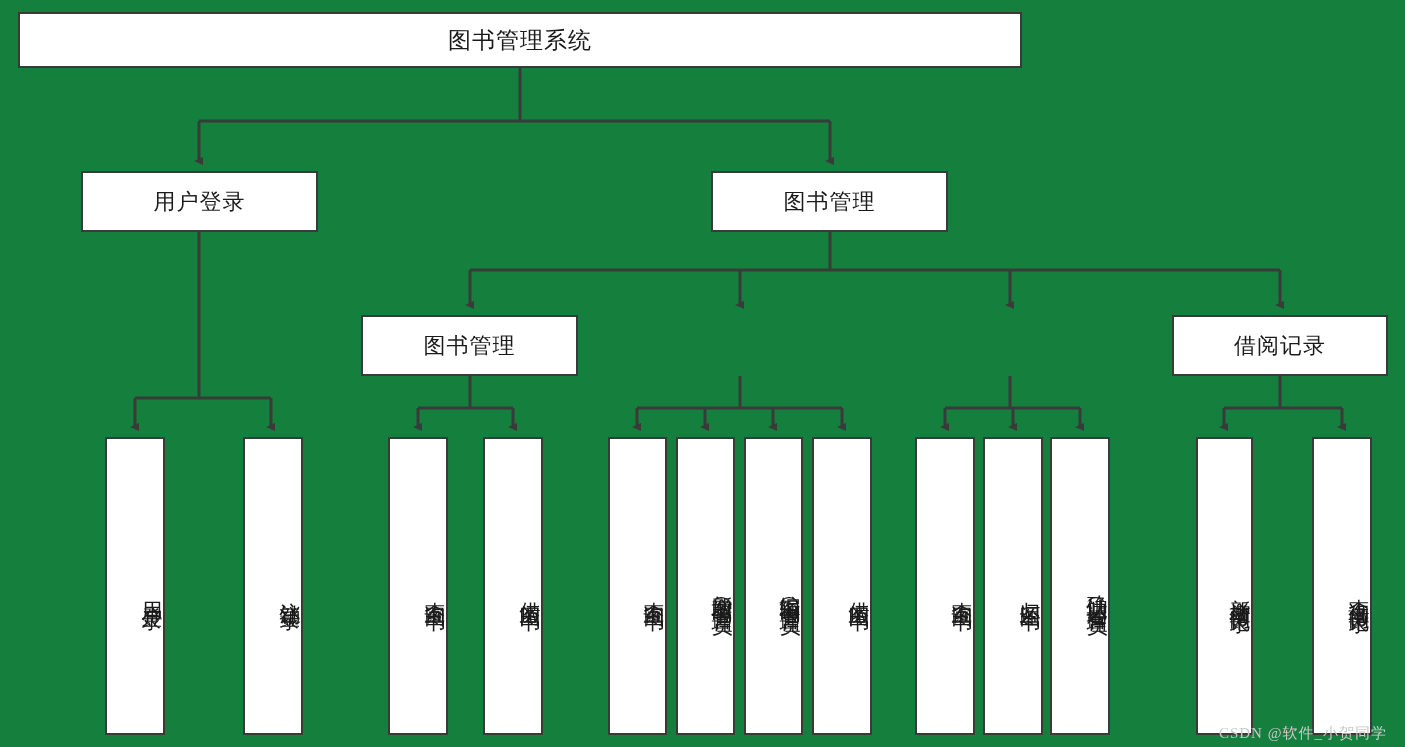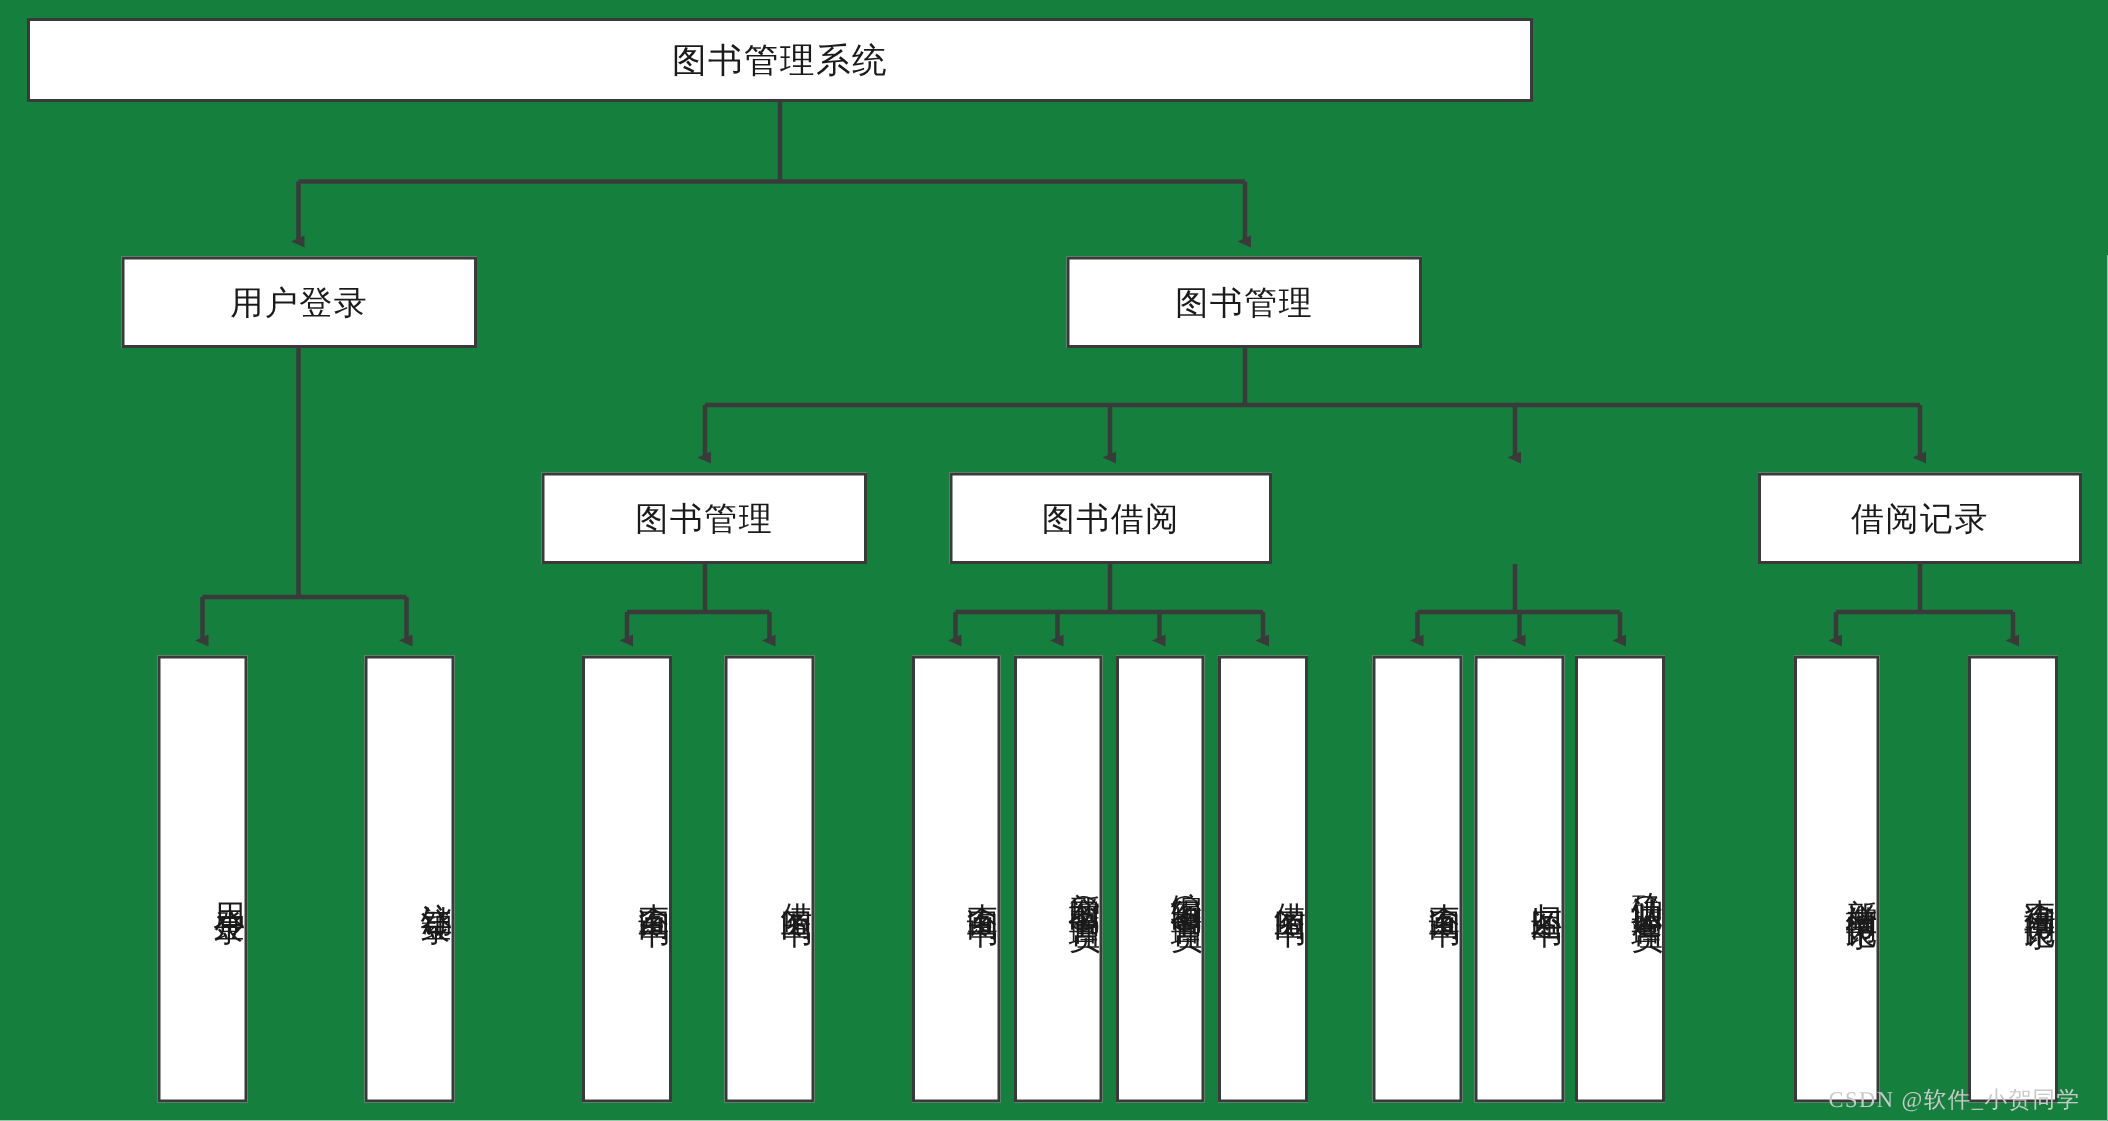--- a/index.html
+++ b/index.html
@@ -125,21 +125,20 @@
   </svg>
 
   <div class="node horizontal" id="title-node" style="left:18px; top:12px; width:1004px; height:56px;">图书管理系统</div>
 
   <div class="node horizontal" style="left:81px; top:171px; width:237px; height:61px;">用户登录</div>
 
   <div class="node horizontal" style="left:711px; top:171px; width:237px; height:61px;">图书管理</div>
 
   <div class="node horizontal" style="left:361px; top:315px; width:217px; height:61px;">图书管理</div>
 
-  <div class="node horizontal" style="left:633px; top:315px; width:215px; height:61px;">图书借阅</div>
 
 
   <div class="node horizontal" style="left:1172px; top:315px; width:216px; height:61px;">借阅记录</div>
 
   <div class="node vertical" style="left:105px; top:437px; width:60px; height:298px;">
     <span class="vtext">用户登录</span>
   </div>
 
   <div class="node vertical" style="left:243px; top:437px; width:60px; height:298px;">
     <span class="vtext">注销登录</span>

